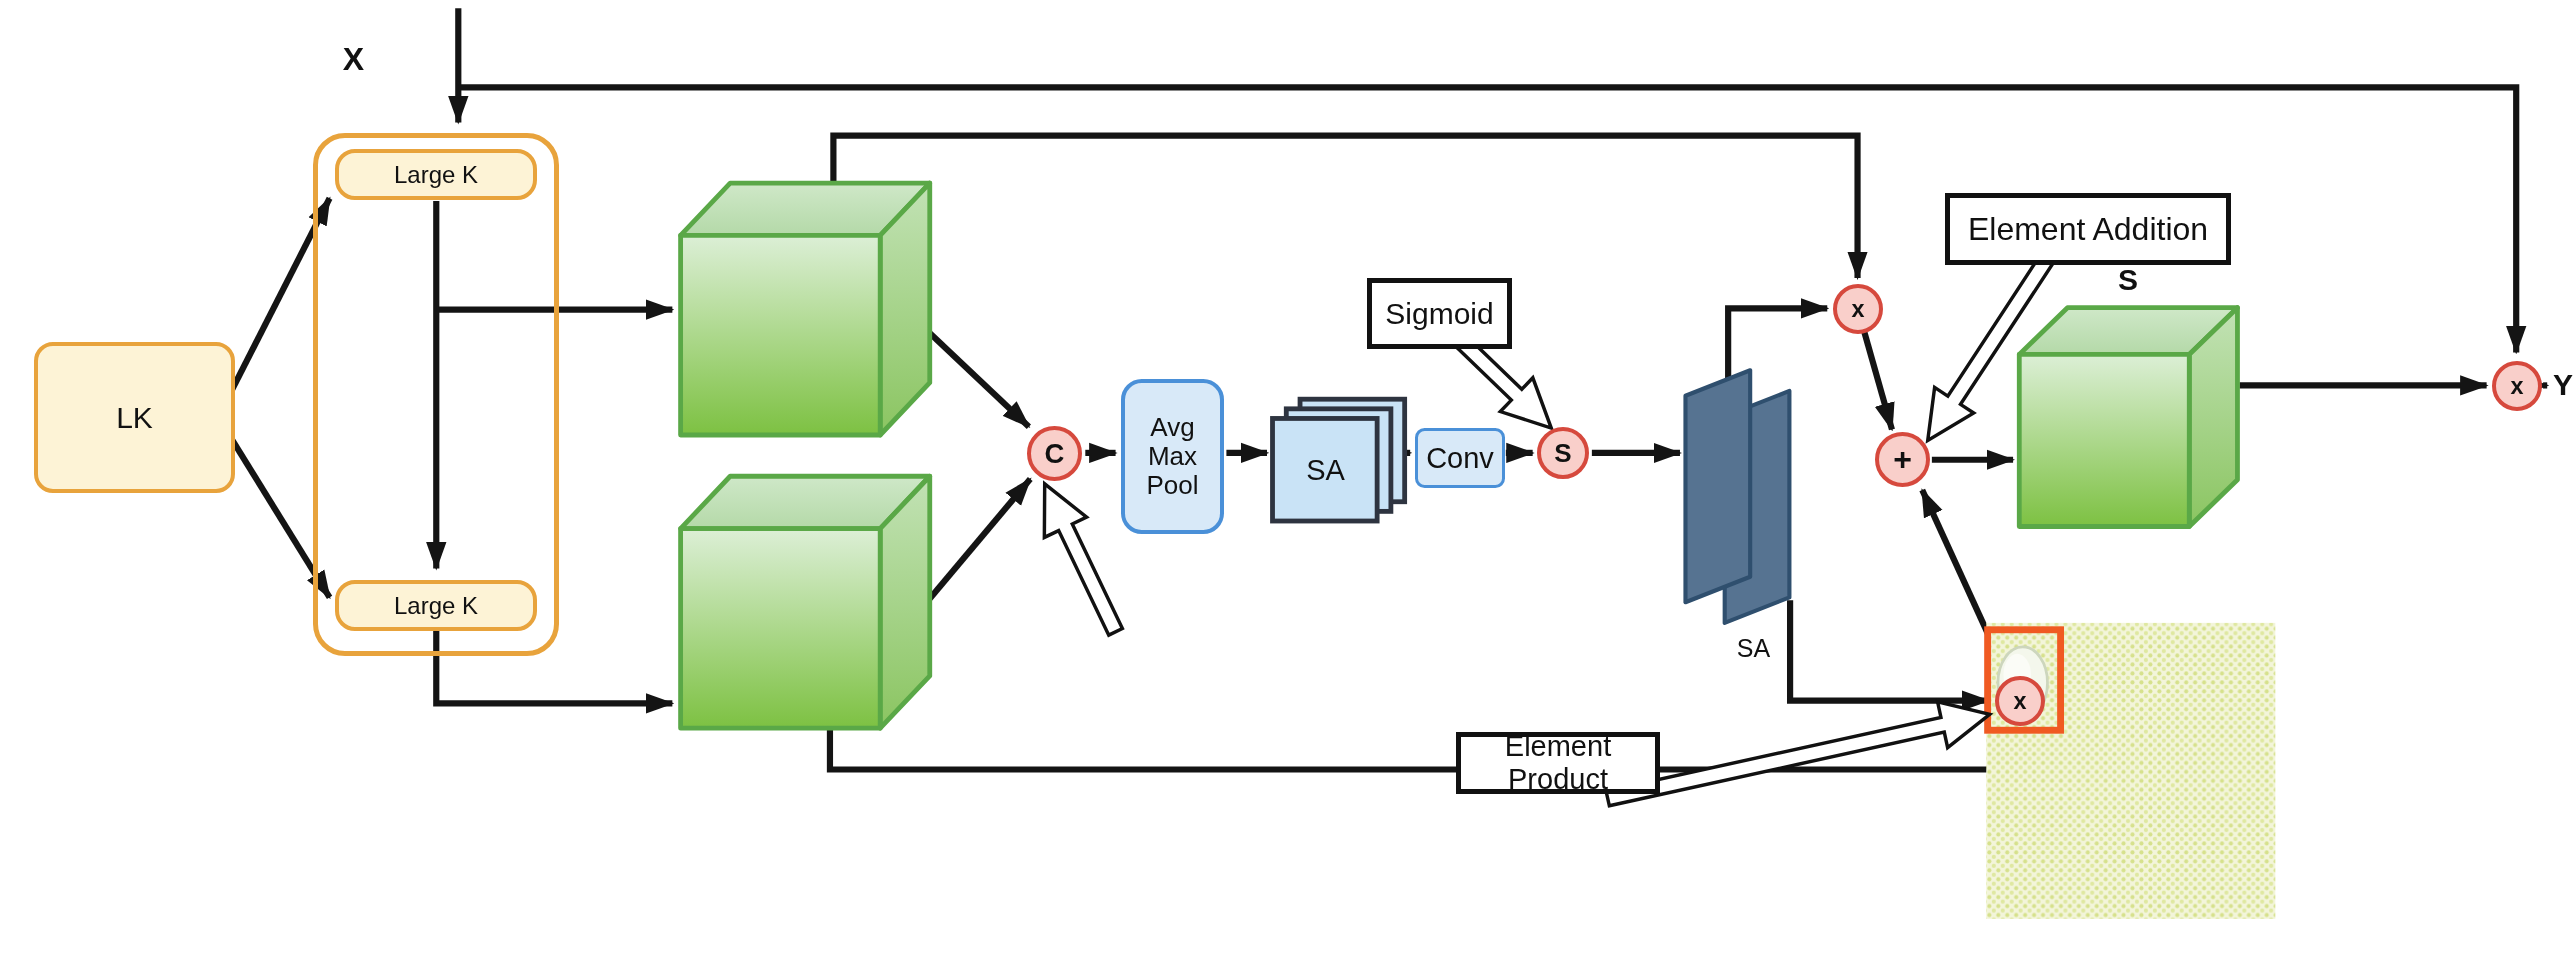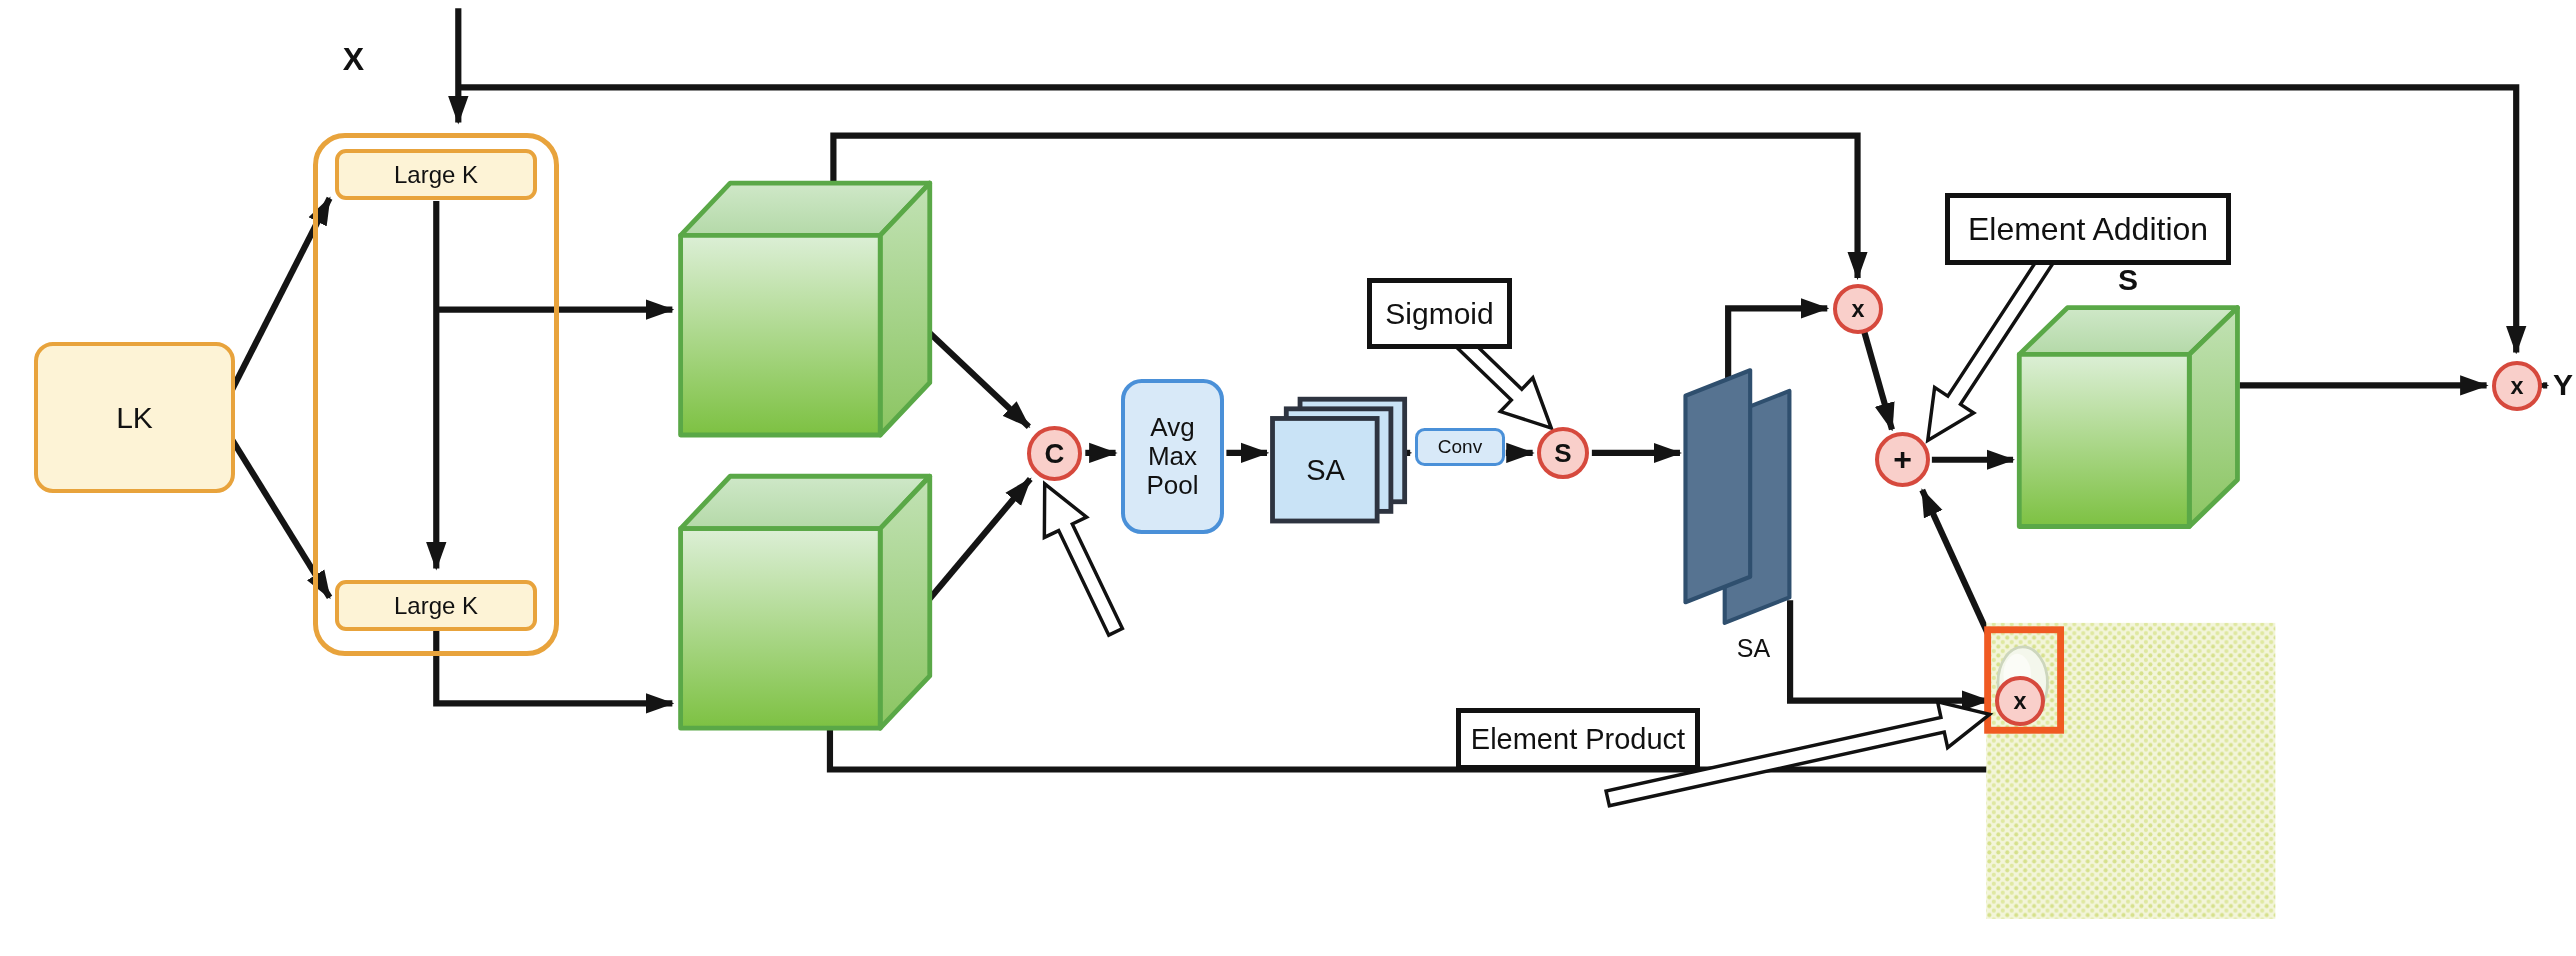--- a/index.html
+++ b/index.html
@@ -3,36 +3,36 @@
 <meta charset="utf-8">
 <style>
   html,body{margin:0;padding:0;background:#ffffff;}
   body{width:2576px;height:956px;position:relative;font-family:"Liberation Sans",sans-serif;color:#111;overflow:hidden;}
   #diagram{position:absolute;left:0;top:0;width:2576px;height:956px;}
   svg.layer{position:absolute;left:0;top:0;}
   .abs{position:absolute;box-sizing:border-box;}
   .flexc{display:flex;align-items:center;justify-content:center;text-align:center;}
 
   
-  .obox{border:4.1px solid #e8a33c;background:#fdf3d6;border-radius:11px;}
+  .obox{border:4.1px solid #e8a33c;background:#fdf3d6;border-radius:20px;}
   #lk-box{left:34px;top:342px;width:201px;height:151px;border-width:4.8px;border-radius:19px;font-size:30px;}
   #k-container{left:313px;top:133px;width:246px;height:523px;border:5.5px solid #e8a33c;border-radius:32px;background:transparent;}
   #large-k-top{left:335px;top:149px;width:202px;height:51px;font-size:24px;}
   #large-k-bottom{left:335px;top:580px;width:202px;height:51px;font-size:24px;}
 
   
   .bluebox{border:4.8px solid #4a90d8;background:#d8e9f8;}
   #avg-max-pool{left:1121px;top:379px;width:103px;height:155px;border-radius:20.7px;font-size:26px;line-height:1.12;text-align:center;}
-  #conv-box{left:1415px;top:428px;width:90px;height:38px;border-width:3.4px;border-radius:9.6px;font-size:19px;}
+  #conv-box{left:1415px;top:428px;width:90px;height:60px;border-width:3.4px;border-radius:9.6px;font-size:29px;}
 
   
   .labelbox{border:5.5px solid #111;background:#fff;font-size:30px;margin-top:36px;}
   #sigmoid-box{left:1367px;top:242px;width:145px;height:71px;}
   #ea-box{left:1945px;top:157px;width:286px;height:72px;font-size:32px;}
-  #ep-box{left:1456px;top:672px;width:244px;height:62px;font-size:29px;}
+  #ep-box{left:1456px;top:696px;width:204px;height:62px;font-size:29px;}
   #cc-box{left:940px;top:633px;width:303px;height:69px;font-size:29px;}
 
   
   .opcircle{border-radius:50%;border:4.8px solid #d6493d;background:#f9cfca;font-weight:bold;}
   #op-c{left:1027px;top:426px;width:55px;height:55px;font-size:27.5px;}
   #op-s{left:1537px;top:427px;width:52px;height:52px;font-size:26px;}
   #op-x-top{left:1833px;top:284px;width:50px;height:50px;font-size:23.4px;}
   #op-plus{left:1875px;top:432px;width:55px;height:55px;font-size:32px;}
   #op-x-bottom{left:1995px;top:676px;width:50px;height:50px;font-size:23.4px;}
   #op-x-out{left:2492px;top:361px;width:50px;height:50px;font-size:23.4px;}

